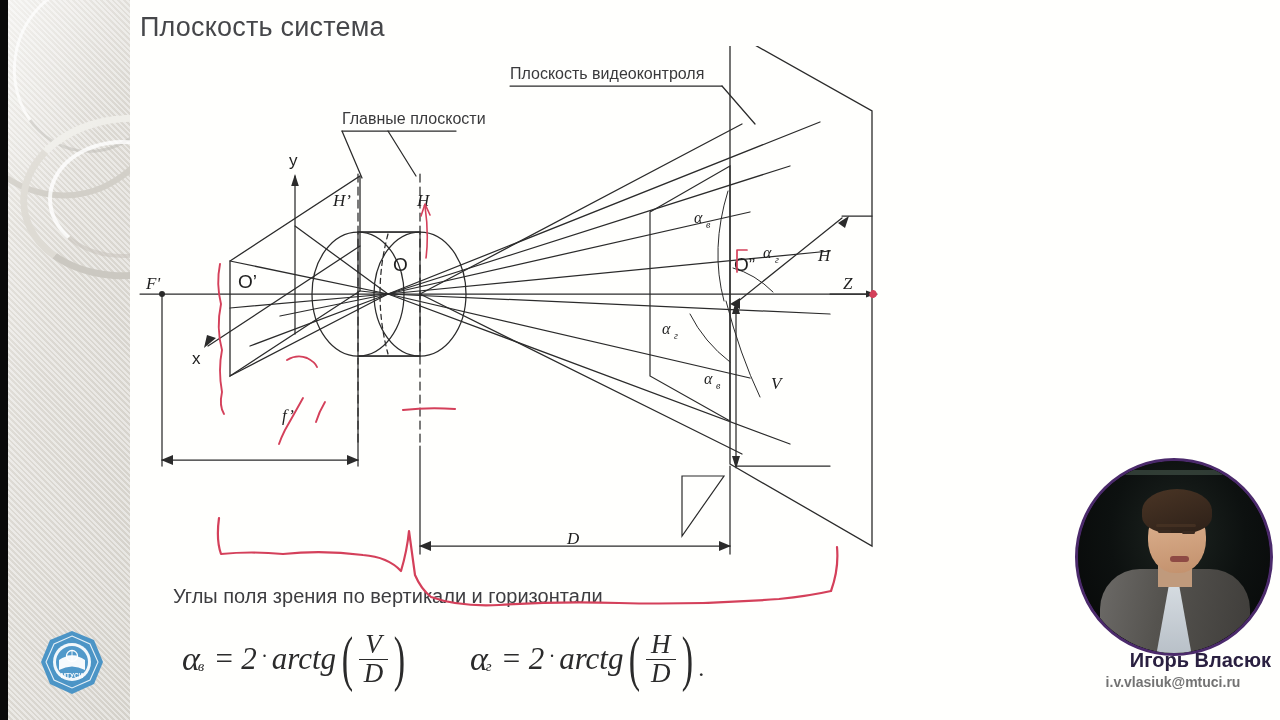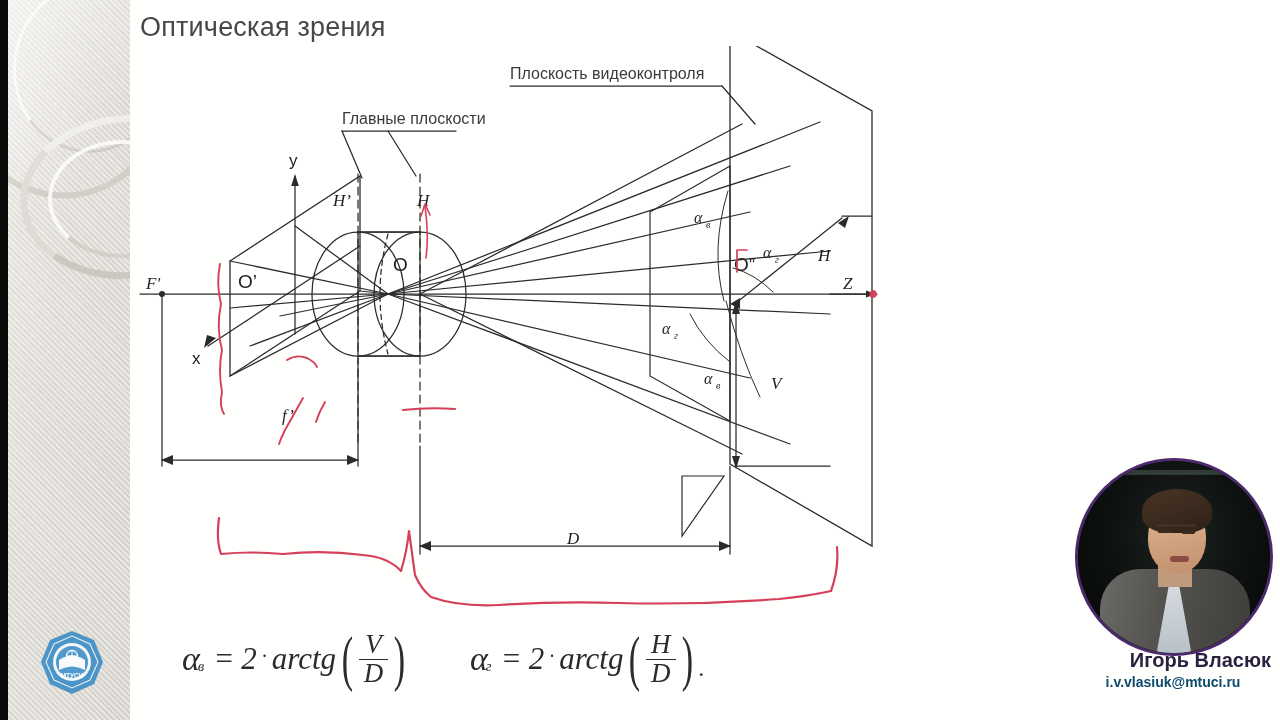--- a/index.html
+++ b/index.html
@@ -99,21 +99,21 @@
   #cam .mouth{position:absolute;left:92px;top:95px;width:19px;height:6px;border-radius:3px;background:#8e4a44;}
   #cam .brow{position:absolute;left:78px;top:63px;width:40px;height:3px;border-radius:2px;background:#4a3525;opacity:.7;}
 
   #presenter-name{
     position:absolute;left:1075px;top:649px;width:196px;text-align:right;
     font-size:20px;font-weight:bold;color:#2a2040;
     font-family:"Liberation Sans", sans-serif;
   }
   #presenter-email{
     position:absolute;left:1075px;top:674px;width:196px;text-align:center;
-    font-size:14px;font-weight:bold;color:#0c4a6e;
+    font-size:14px;font-weight:bold;color:#737373;
     font-family:"Liberation Sans", sans-serif;
   }
 </style>
 </head>
 <body>
 
 <div id="root">
 
   <div id="black-edge"></div>
 
@@ -133,21 +133,21 @@
       <circle cx="40" cy="34" r="16" fill="#3f8ec4" opacity="0.9"></circle>
       <path d="M27 32 q13 -9 26 0 v10 q-13 -7 -26 0 z" fill="#ffffff" opacity="0.95"></path>
       <circle cx="40" cy="28" r="5.5" fill="none" stroke="#ffffff" stroke-width="1.3"></circle>
       <path d="M34.5 28 h11 M40 22.5 v11" stroke="#ffffff" stroke-width="0.9"></path>
       <text x="40" y="50" text-anchor="middle" font-family="'Liberation Sans',sans-serif" font-size="6.4" fill="#ffffff" font-weight="bold">МТУСИ</text>
     </svg>
   </div>
 
   <div id="slide">
 
-    <div id="title">Оптическая зрения</div>
+    <div id="title">Плоскость система</div>
 
     <div id="diagram">
       <svg width="1000" height="540" viewBox="0 0 1000 540">
         <g stroke="#2b2b2b" fill="none" stroke-width="1.25" stroke-linecap="round">
 
           <line x1="10" y1="248" x2="740" y2="248"></line>
           <line x1="740" y1="248" x2="747" y2="248"></line>
           <path d="M700 248 h40"></path>
           <path d="M736 244.5 l10 3.5 l-10 3.5 z" fill="#2b2b2b" stroke="none"></path>
 
@@ -262,20 +262,21 @@
           </g>
         </g>
 
         <g font-family="'Liberation Sans', sans-serif" fill="#3a3a3c">
           <text x="380" y="33" font-size="16">Плоскость видеоконтроля</text>
           <text x="212" y="78" font-size="16">Главные плоскости</text>
         </g>
       </svg>
     </div>
 
+    <div id="caption">Углы поля зрения по вертикали и горизонтали</div>
 
     <div id="formulas">
 
       <div class="frm" id="frm1">
         <div class="row">
           <span class="alpha">α</span>
             <span class="sub">в</span>
           <span class="eq">=</span>
           <span class="two">2</span>
           <span class="dot">·</span>

